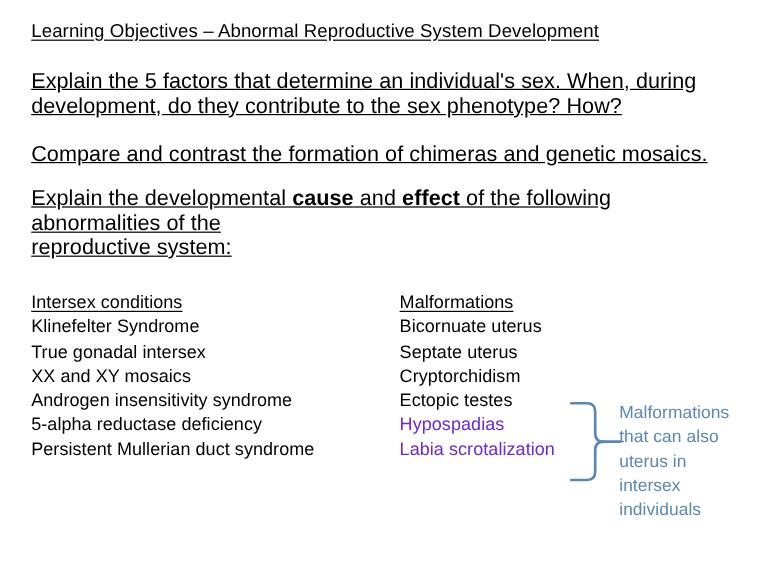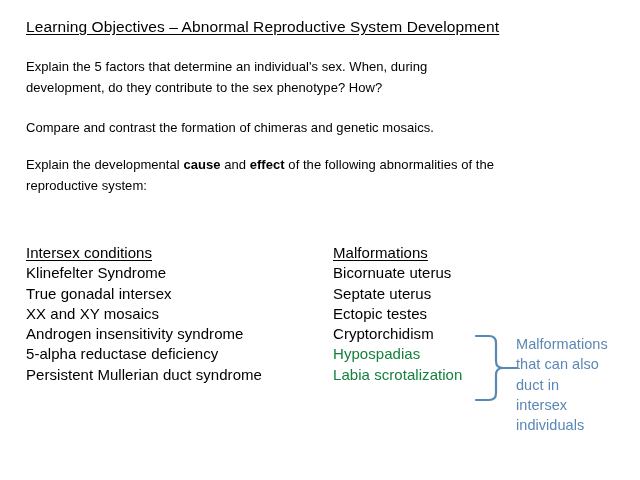--- a/index.html
+++ b/index.html
@@ -33,23 +33,24 @@
     white-space: nowrap;
     text-decoration: underline;
     text-underline-offset: 2px;
   }
 
   
   .body-block {
     position: absolute;
     left: 26px;
     width: 580px;
-    font-size: 13px;
+    font-size: 18px;
     line-height: 20.5px;
     letter-spacing: 0.05px;
+    text-decoration: underline;
   }
   .para-1 { top: 57px; }
   .para-2 { top: 118px; }
   .para-3 { top: 155px; }
   .para-3 b { font-weight: bold; margin-top: 12px; }
 
   
   .column {
     position: absolute;
     font-size: 15px;
@@ -61,21 +62,21 @@
 
   .col-heading {
     text-decoration: underline;
     text-underline-offset: 2px;
     white-space: nowrap;
   }
   .list-item {
     white-space: nowrap;
   }
   .list-item.accent {
-    color: #15803d;
+    color: #6d28d9;
   }
 
   
   .brace-wrap {
     position: absolute;
     left: 473px;
     top: 330px;
     width: 50px;
     height: 76px;
   }
@@ -123,34 +124,34 @@
     <div class="list-item">XX and XY mosaics</div>
     <div class="list-item">Androgen insensitivity syndrome</div>
     <div class="list-item">5-alpha reductase deficiency</div>
     <div class="list-item">Persistent Mullerian duct syndrome</div>
   </div>
 
   <div class="column col-right">
     <div class="col-heading">Malformations</div>
     <div class="list-item">Bicornuate uterus</div>
     <div class="list-item">Septate uterus</div>
+    <div class="list-item">Cryptorchidism</div>
     <div class="list-item">Ectopic testes</div>
-    <div class="list-item">Cryptorchidism</div>
     <div class="list-item accent">Hypospadias</div>
     <div class="list-item accent">Labia scrotalization</div>
   </div>
 
   <div class="brace-wrap">
     <svg width="50" height="76" viewBox="0 0 50 76" fill="none" xmlns="http://www.w3.org/2000/svg" aria-hidden="true">
       <path d="M3 6 H16 Q23 6 23 13 V31 Q23 38 30 38 Q23 38 23 45 V63 Q23 70 16 70 H3" stroke="#5b87b5" stroke-width="2.2" fill="none" stroke-linecap="round" stroke-linejoin="round"></path>
       <path d="M30 38 H44" stroke="#5b87b5" stroke-width="2.2" fill="none" stroke-linecap="round"></path>
     </svg>
   </div>
 
   <div class="annotation">
     <div class="ann-line">Malformations</div>
     <div class="ann-line">that can also</div>
-    <div class="ann-line">duct in</div>
+    <div class="ann-line">uterus in</div>
     <div class="ann-line">intersex</div>
     <div class="ann-line">individuals</div>
   </div>
 
 </div>
 
 </body></html>

